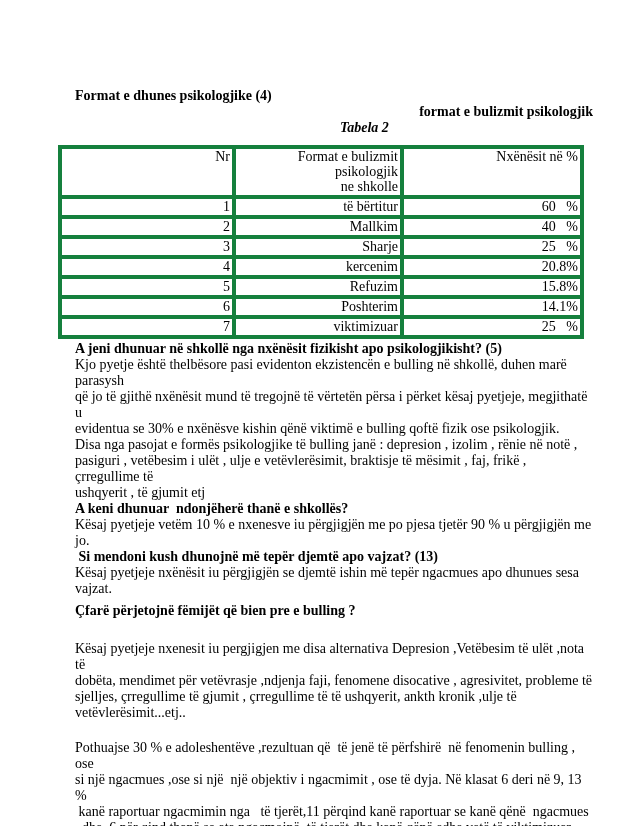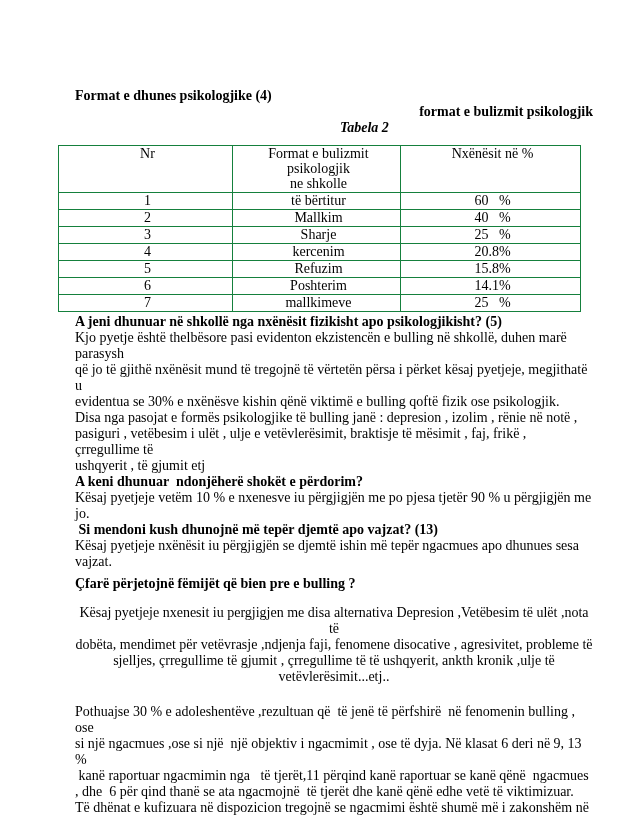--- a/index.html
+++ b/index.html
@@ -26,35 +26,35 @@
   .caption-center { padding-left: 265px; font-style: italic; }
   table.tbl {
     border-collapse: collapse;
     table-layout: fixed;
     width: 522px;
     margin-left: -17px;
     margin-top: 9px;
     margin-bottom: 2px;
   }
   table.tbl th, table.tbl td {
-    border: 1px solid #15803d;
+    border: 4px solid #15803d;
     font-weight: normal;
-    text-align: center;
+    text-align: right;
     vertical-align: top;
     padding: 0 2px 1px 6px;
     font-size: 14px;
     line-height: 15px;
     white-space: pre-wrap;
     overflow: hidden;
   }
   col.c1 { width: 174px; }
   col.c2 { width: 168px; }
   col.c3 { width: 180px; }
   .gap-sm  { margin-top: 6px; }
-  .gap-md  { margin-top: 13px; text-align: center; }
+  .gap-md  { margin-top: 22px; }
   .gap-lg  { margin-top: 19px; }
 </style>
 </head>
 <body>
 
 <div class="page">
 
   <div class="block b pre">Format e dhunes psikologjike (4)</div>
 
   <div class="block b pre caption-right">format e bulizmit psikologjik</div>
@@ -100,36 +100,36 @@
         <td>Refuzim</td>
         <td>15.8%</td>
       </tr>
       <tr>
         <td>6</td>
         <td>Poshterim</td>
         <td>14.1%</td>
       </tr>
       <tr>
         <td>7</td>
-        <td>mallkimeve</td>
+        <td>viktimizuar</td>
         <td>25   %</td>
       </tr>
     </tbody>
   </table>
 
   <div class="block b pre">A jeni dhunuar në shkollë nga nxënësit fizikisht apo psikologjikisht? (5)</div>
   <div class="block pre">Kjo pyetje është thelbësore pasi evidenton ekzistencën e bulling në shkollë, duhen marë parasysh
 që jo të gjithë nxënësit mund të tregojnë të vërtetën përsa i përket kësaj pyetjeje, megjithatë u
 evidentua se 30% e nxënësve kishin qënë viktimë e bulling qoftë fizik ose psikologjik.</div>
 
   <div class="block pre">Disa nga pasojat e formës psikologjike të bulling janë : depresion , izolim , rënie në notë ,
 pasiguri , vetëbesim i ulët , ulje e vetëvlerësimit, braktisje të mësimit , faj, frikë , çrregullime të
 ushqyerit , të gjumit etj</div>
 
-  <div class="block b pre">A keni dhunuar  ndonjëherë shokët e përdorim?</div>
+  <div class="block b pre">A keni dhunuar  ndonjëherë thanë e shkollës?</div>
   <div class="block pre">Kësaj pyetjeje vetëm 10 % e nxenesve iu përgjigjën me po pjesa tjetër 90 % u përgjigjën me jo.</div>
 
   <div class="block b pre"> Si mendoni kush dhunojnë më tepër djemtë apo vajzat? (13)</div>
   <div class="block pre">Kësaj pyetjeje nxënësit iu përgjigjën se djemtë ishin më tepër ngacmues apo dhunues sesa vajzat.</div>
 
   <div class="block b pre gap-sm">Çfarë përjetojnë fëmijët që bien pre e bulling ?</div>
   <div class="block pre gap-md">Kësaj pyetjeje nxenesit iu pergjigjen me disa alternativa Depresion ,Vetëbesim të ulët ,nota të
 dobëta, mendimet për vetëvrasje ,ndjenja faji, fenomene disocative , agresivitet, probleme të
 sjelljes, çrregullime të gjumit , çrregullime të të ushqyerit, ankth kronik ,ulje të
 vetëvlerësimit...etj..</div>

